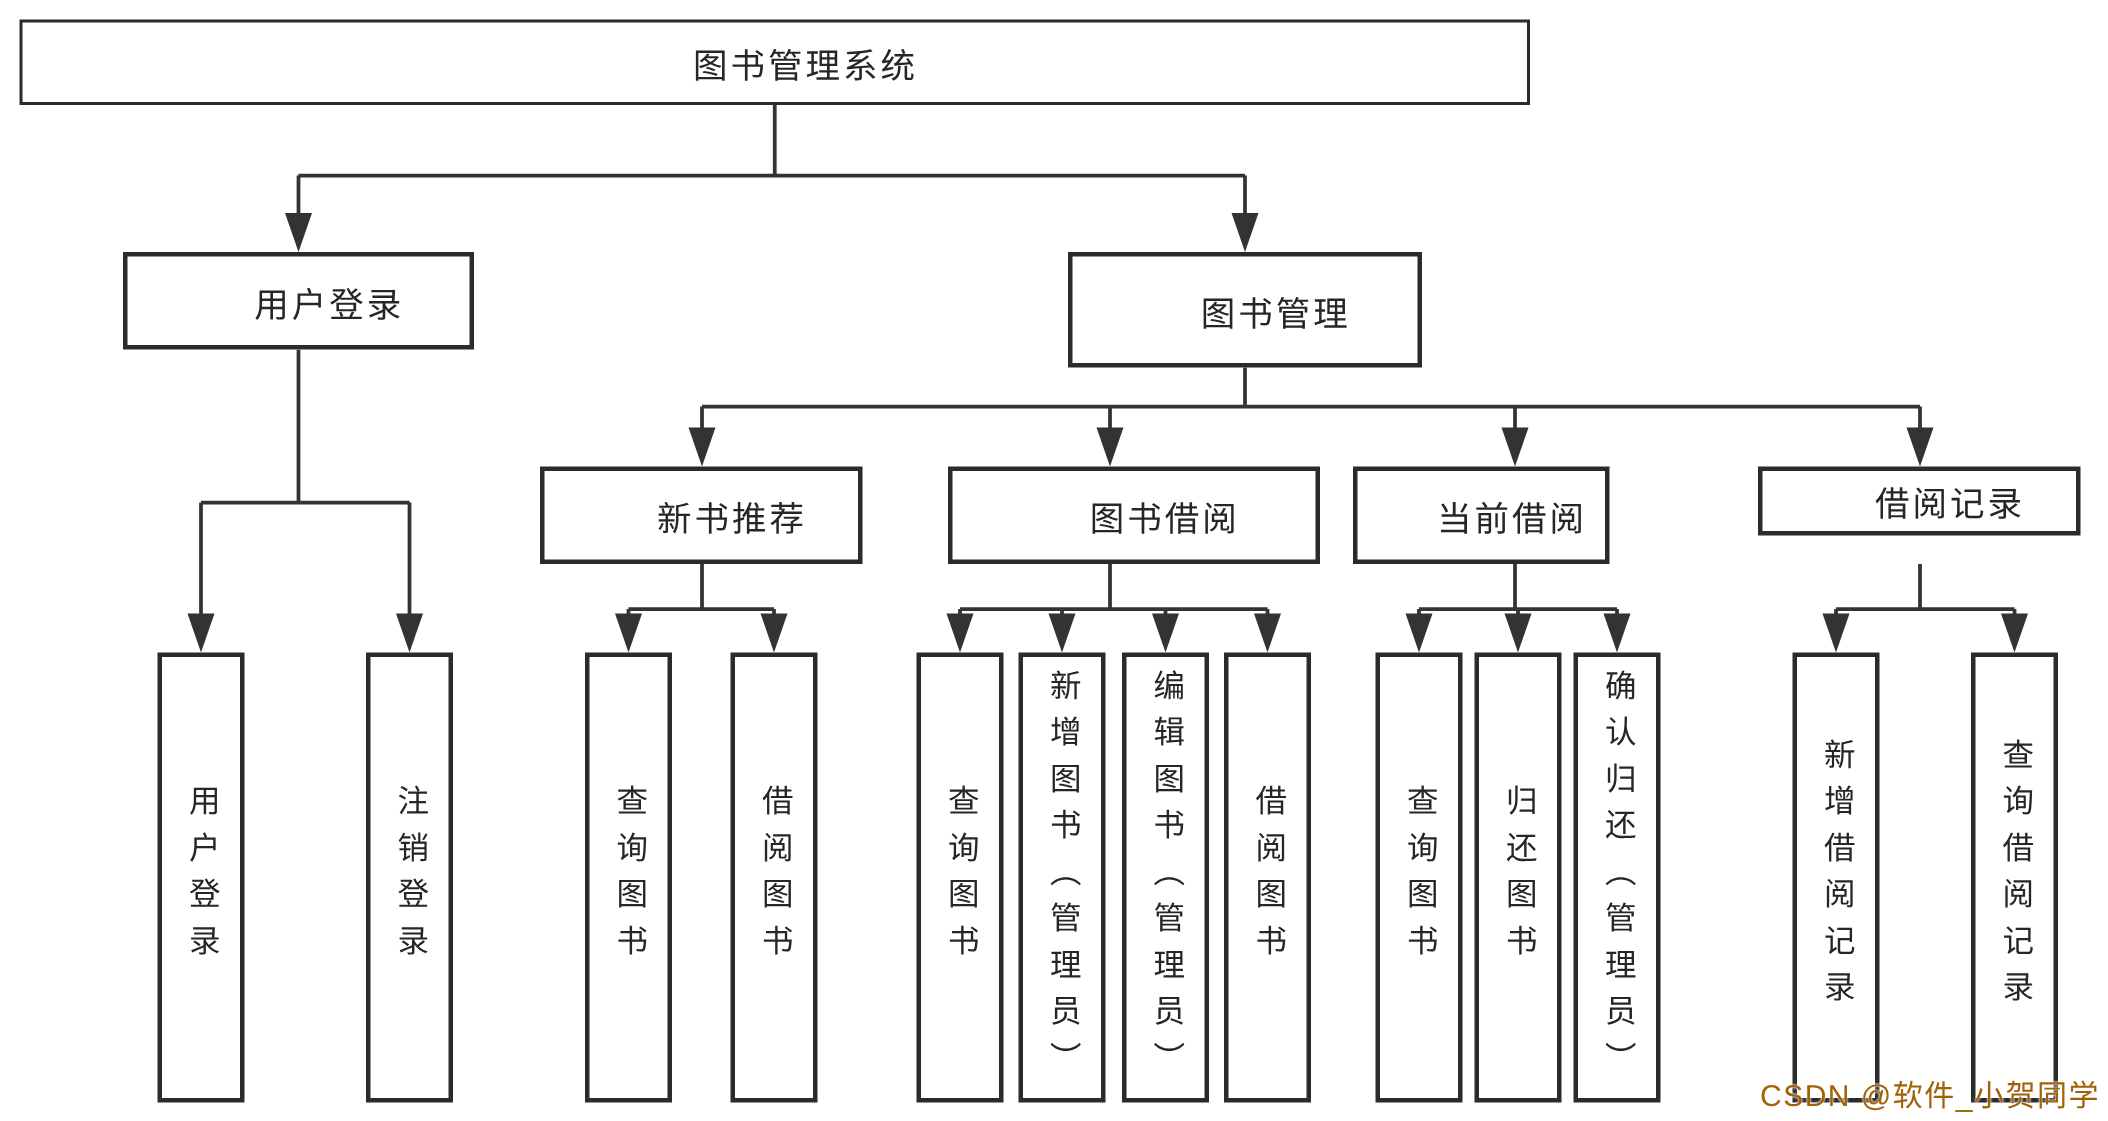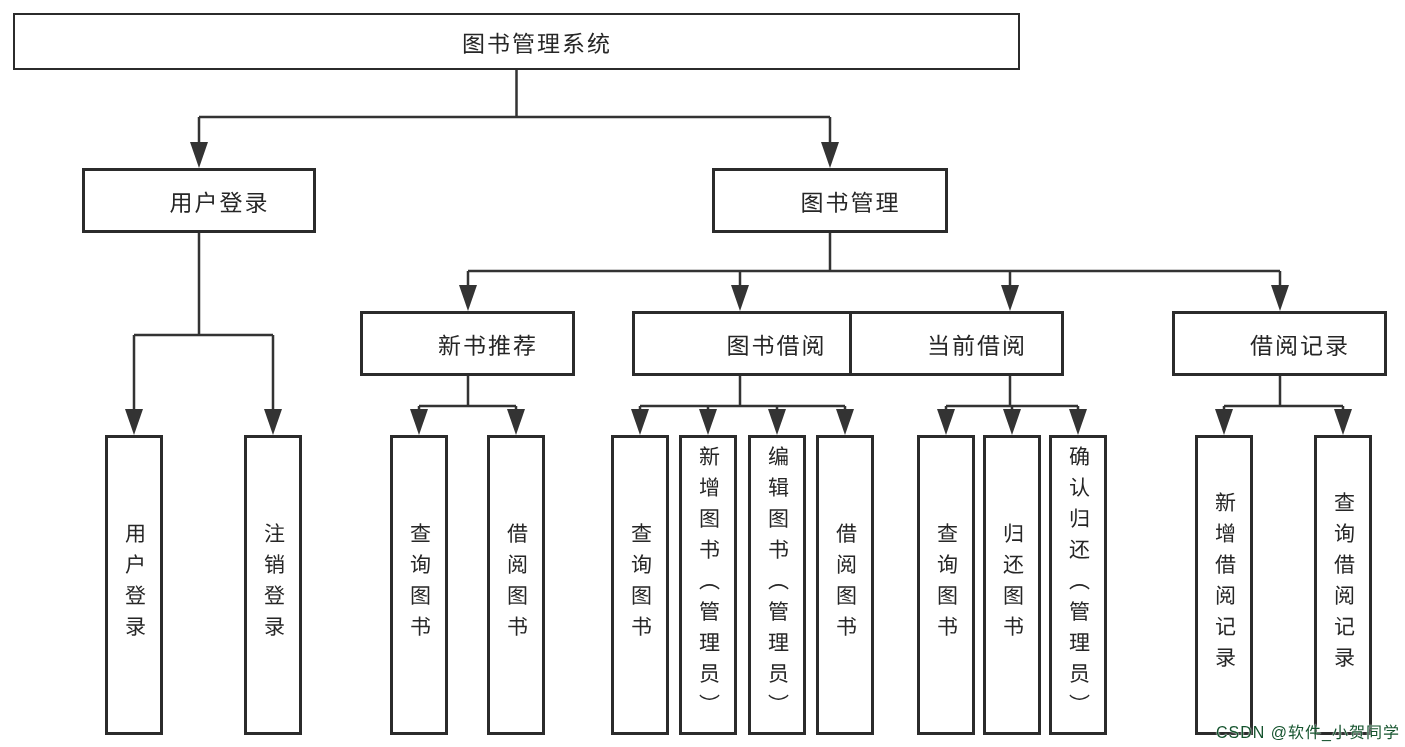--- a/index.html
+++ b/index.html
@@ -56,22 +56,22 @@
     font-size: 21px;
     letter-spacing: 10px;
     color: #262626;
     line-height: 1;
     white-space: nowrap;
   }
   .watermark {
     position: absolute;
     right: 5px;
     bottom: 4px;
-    font-size: 16px;
-    color: #14532d;
+    font-size: 20px;
+    color: #a16207;
     text-shadow: 0 0 2px #ffffff, 0 0 1px #ffffff;
     letter-spacing: 1px;
     white-space: nowrap;
   }
 </style>
 </head>
 <body>
 
 <div class="canvas">
 
@@ -114,26 +114,26 @@
       <polygon points="1003,409 1021,409 1012,435"></polygon>
       <polygon points="1069,409 1087,409 1078,435"></polygon>
       <polygon points="1215,409 1233,409 1224,435"></polygon>
       <polygon points="1334,409 1352,409 1343,435"></polygon>
     </g>
   </svg>
 
   <div class="node root" style="left:13px; top:13px; width:1007px; height:57px;">图书管理系统</div>
 
   <div class="node" style="left:82px; top:168px; width:234px; height:65px;">用户登录</div>
-  <div class="node" style="left:712px; top:168px; width:236px; height:65px;text-align:center;">图书管理</div>
+  <div class="node" style="left:712px; top:168px; width:236px; height:77px;text-align:center;">图书管理</div>
 
   <div class="node" style="left:360px; top:311px; width:215px; height:65px;font-family:Liberation Serif, serif;">新书推荐</div>
   <div class="node" style="left:632px; top:311px; width:248px; height:65px;">图书借阅</div>
-  <div class="node" style="left:849px; top:311px; width:215px; height:65px;">当前借阅</div>
-  <div class="node" style="left:1172px; top:311px; width:215px; height:65px;">借阅记录</div>
+  <div class="node" style="left:902px; top:311px; width:171px; height:65px;">当前借阅</div>
+  <div class="node" style="left:1172px; top:311px; width:215px; height:46px;">借阅记录</div>
 
   <div class="leaf" style="left:105px;">
     <span>用户登录</span>
   </div>
   <div class="leaf" style="left:244px;">
     <span>注销登录</span>
   </div>
   <div class="leaf" style="left:390px;">
     <span>查询图书</span>
   </div>

